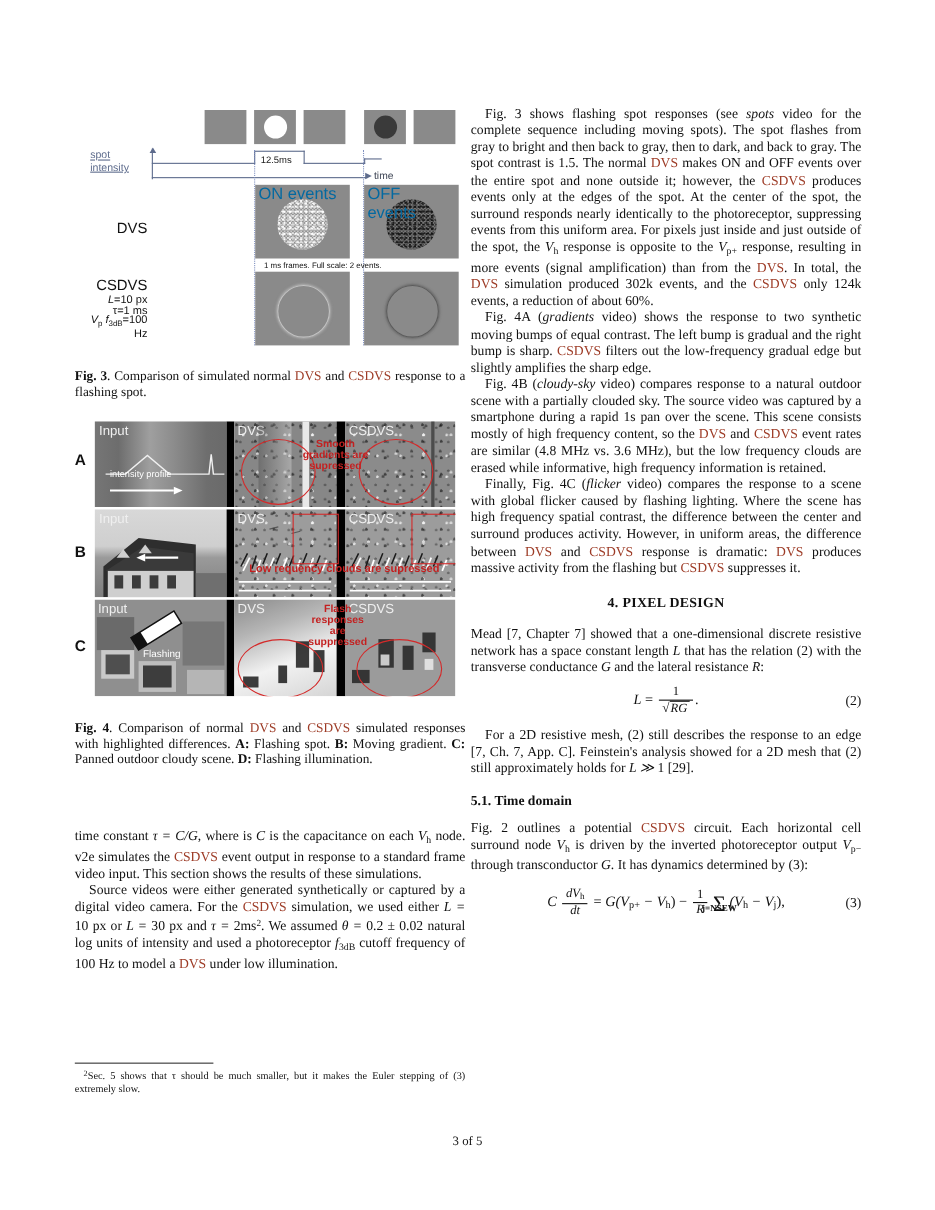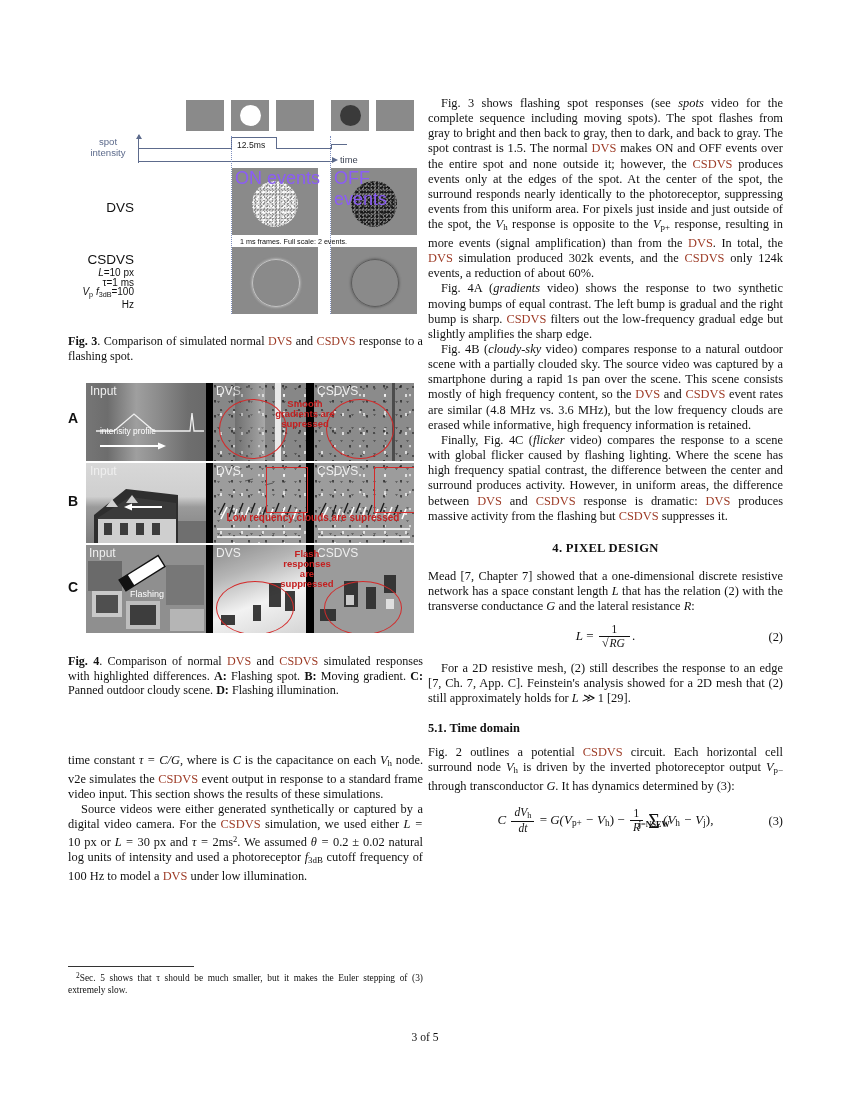--- a/index.html
+++ b/index.html
@@ -74,26 +74,26 @@
 
   .footer {
     position:absolute; left:0; right:0; top:1031px;
     text-align:center; font-size:11.6px; color:#111;
   }
 
   
   .fig3 { position:absolute; left:134px; top:100px; width:250px; height:214px; }
   .f3-swatch { position:absolute; width:38px; height:31px; background:#8a8a8a; }
   .f3-circle { position:absolute; border-radius:50%; }
-  .f3-lbl { position:absolute; font-family:"Liberation Sans", sans-serif; color:#5d6b8c; font-size:9.6px; line-height:11px; text-align:center; }
+  .f3-lbl { position:absolute; font-family:"Liberation Sans", sans-serif; color:#5d6b8c; font-size:9.6px; line-height:11px; text-align:left;text-decoration:underline; }
   .f3-axis { position:absolute; background:#5d6b8c; }
   .f3-time { position:absolute; font-family:"Liberation Sans", sans-serif; font-size:9.4px; color:#3c4353; }
   .f3-12ms { position:absolute; font-family:"Liberation Sans", sans-serif; font-size:8.6px; color:#1b1b1b; }
   .f3-panel { position:absolute; background:#8a8a8a; overflow:hidden; }
-  .f3-ptitle { position:absolute; font-family:"Liberation Sans", sans-serif; font-size:18px; color:#8b5cf6; }
+  .f3-ptitle { position:absolute; font-family:"Liberation Sans", sans-serif; font-size:15px; color:#0369a1; }
   .f3-rowlbl { position:absolute; font-family:"Liberation Sans", sans-serif; font-size:13.5px; color:#111; text-align:right; }
   .f3-params { position:absolute; font-family:"Liberation Sans", sans-serif; font-size:10px; color:#111; text-align:right; line-height:9.6px; }
   .f3-frames { position:absolute; font-family:"Liberation Sans", sans-serif; font-size:7.2px; color:#111; }
   .f3-guide { position:absolute; width:0; border-left:1px dotted #7f8fbf; }
 
   .noise-on {
     background:
       radial-gradient(circle at 30% 30%, rgba(255,255,255,.95) 0 1px, transparent 1px),
       radial-gradient(circle at 70% 60%, rgba(255,255,255,.85) 0 1px, transparent 1px),
       radial-gradient(circle at 50% 80%, rgba(235,235,235,.8) 0 1px, transparent 1px),

